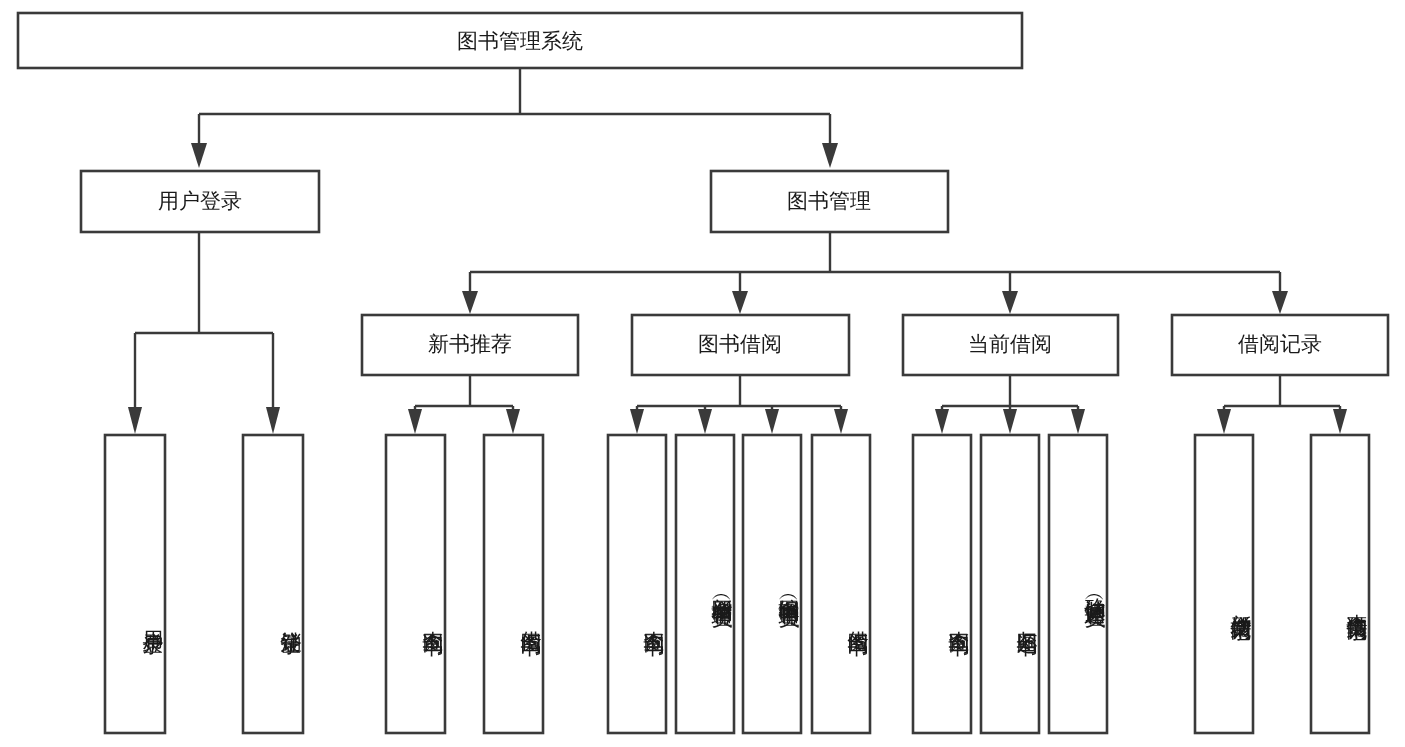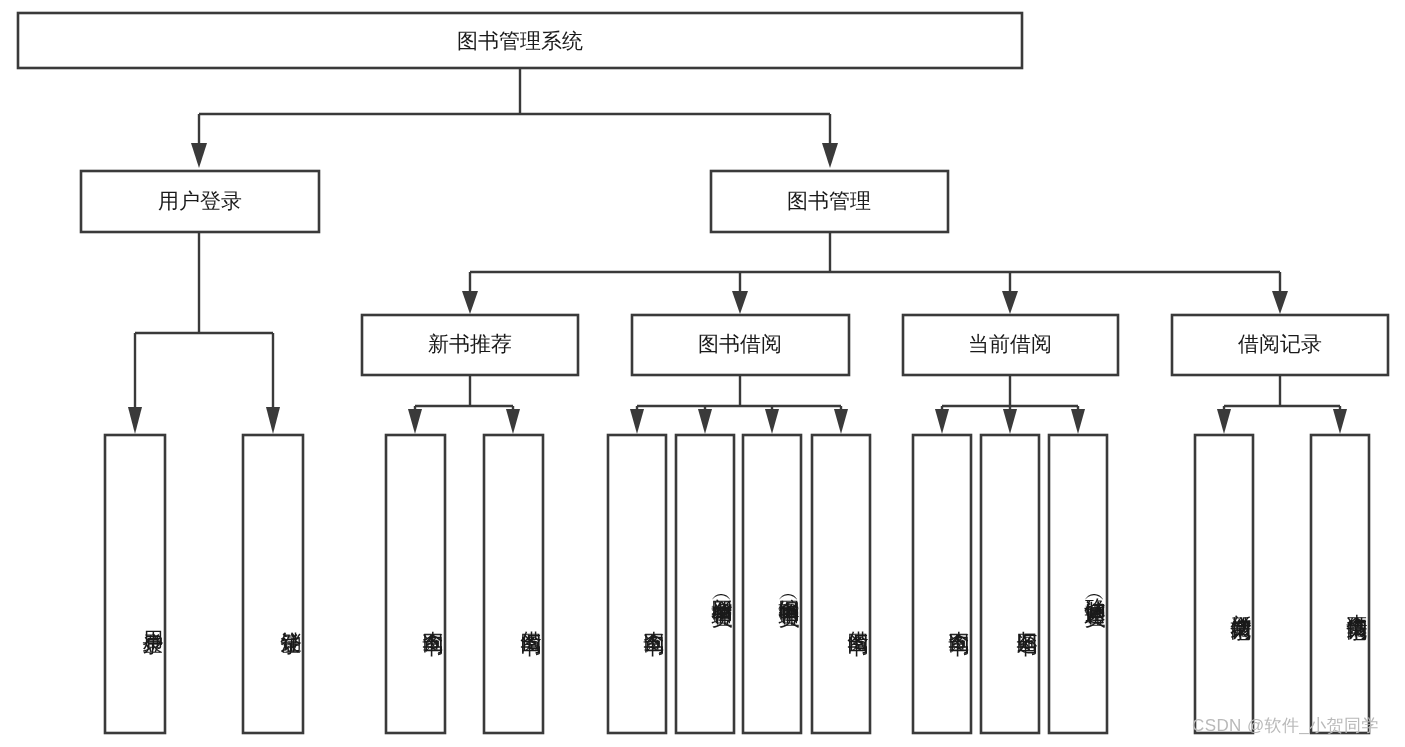--- a/index.html
+++ b/index.html
@@ -218,14 +218,13 @@
   <div class="node-label-v" style="left:743px; top:443px; width:58px; height:290px;">编辑图书（管理员）</div>
   <div class="node-label-v" style="left:812px; top:500px; width:58px; height:233px;">借阅图书</div>
 
   <div class="node-label-v" style="left:913px; top:500px; width:58px; height:233px;">查询图书</div>
   <div class="node-label-v" style="left:981px; top:500px; width:58px; height:233px;">归还图书</div>
   <div class="node-label-v" style="left:1049px; top:443px; width:58px; height:290px;">确认归还（管理员）</div>
 
   <div class="node-label-v" style="left:1195px; top:470px; width:58px; height:263px;">新增借阅记录</div>
   <div class="node-label-v" style="left:1311px; top:470px; width:58px; height:263px;">查询借阅记录</div>
 
-  <div class="watermark">CSDN @软件_小贺同学</div>
 </div>
 
 </body></html>

